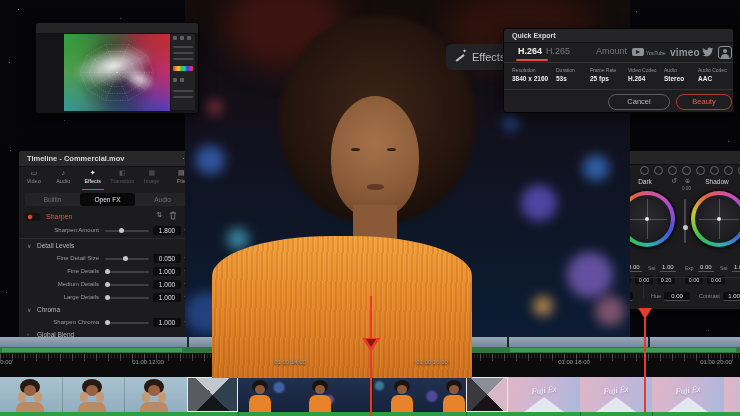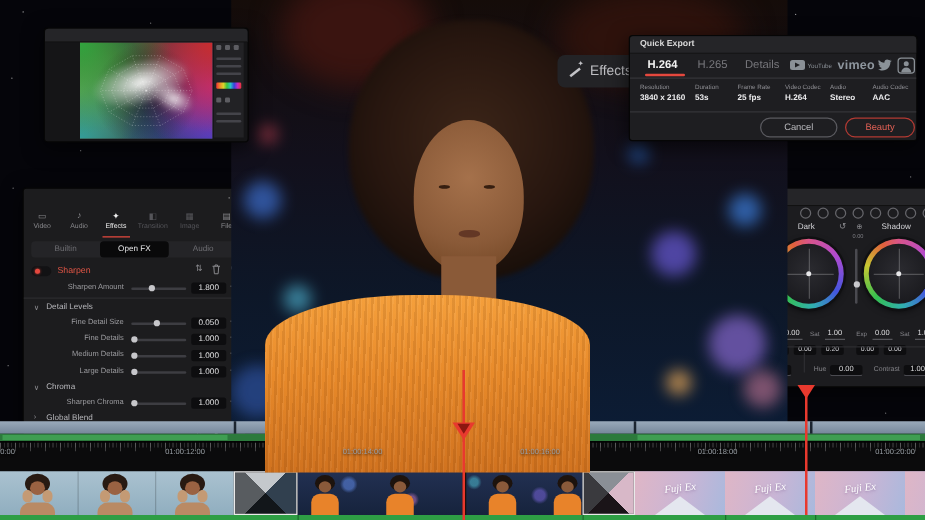--- a/index.html
+++ b/index.html
@@ -409,22 +409,22 @@
   <div class="abs" id="effectsBtn">
     <span class="wand"></span>
     <span class="fx-lab">Effects</span>
   </div>
 
   <div class="panel" id="qe">
     <div class="ptitle">Quick Export</div>
     <div class="qe-tabs">
       <span class="qe-tab active" style="left:14px">H.264</span>
       <span class="qe-underline"></span>
-      <span class="qe-tab" style="left:54px">H.265</span>
-      <span class="qe-tab" style="left:92px">Details</span>
+      <span class="qe-tab" style="left:42px">H.265</span>
+      <span class="qe-tab" style="left:92px">Amount</span>
       <span class="yt-ic" style="left:128px;top:6px"></span>
       <span class="yt-lab" style="left:142px;top:7.5px">YouTube</span>
       <span class="vimeo" style="left:166px;top:5px">vimeo</span>
       <svg width="12" height="12" viewBox="0 0 12 12" style="position:absolute;left:198px;top:4px">
         <path fill="#8a9298" d="M11 2.5c-.4.2-.8.3-1.2.4.4-.3.7-.7.9-1.2-.4.2-.9.4-1.4.5C8.9 1.8 8.3 1.5 7.7 1.5c-1.2 0-2.2 1-2.2 2.2 0 .2 0 .3.1.5-1.8-.1-3.5-1-4.6-2.3-.2.3-.3.7-.3 1.1 0 .8.4 1.4 1 1.8-.4 0-.7-.1-1-.3 0 1.1.8 2 1.8 2.2-.2.1-.4.1-.6.1h-.4c.3.9 1.1 1.5 2.1 1.5-.8.6-1.7 1-2.8 1H.5c1 .6 2.2 1 3.4 1 4.1 0 6.4-3.4 6.4-6.4v-.3c.4-.3.8-.7 1.1-1.1z"></path>
       </svg>
       <span class="fio" style="left:214px;top:4px"></span>
     </div>
     <div class="qe-fields">
       <div class="qe-f" style="left:8px">
@@ -450,20 +450,21 @@
       <div class="qe-f" style="left:194px">
         <span class="qe-fl">Audio Codec</span>
         <span class="qe-fv">AAC</span>
       </div>
     </div>
     <div class="qe-btn" id="qe-cancel">Cancel</div>
     <div class="qe-btn" id="qe-export">Beauty</div>
   </div>
 
   <div class="panel" id="fxp">
+    <div class="ptitle">Timeline - Commercial.mov</div>
     <div class="fx-menu">⋯</div>
     <div class="fx-tabs">
       <div class="fx-tab">
           <span class="ic">▭</span>
           <span class="lb">Video</span>
         </div>
       <div class="fx-tab">
           <span class="ic">♪</span>
           <span class="lb">Audio</span>
         </div>

